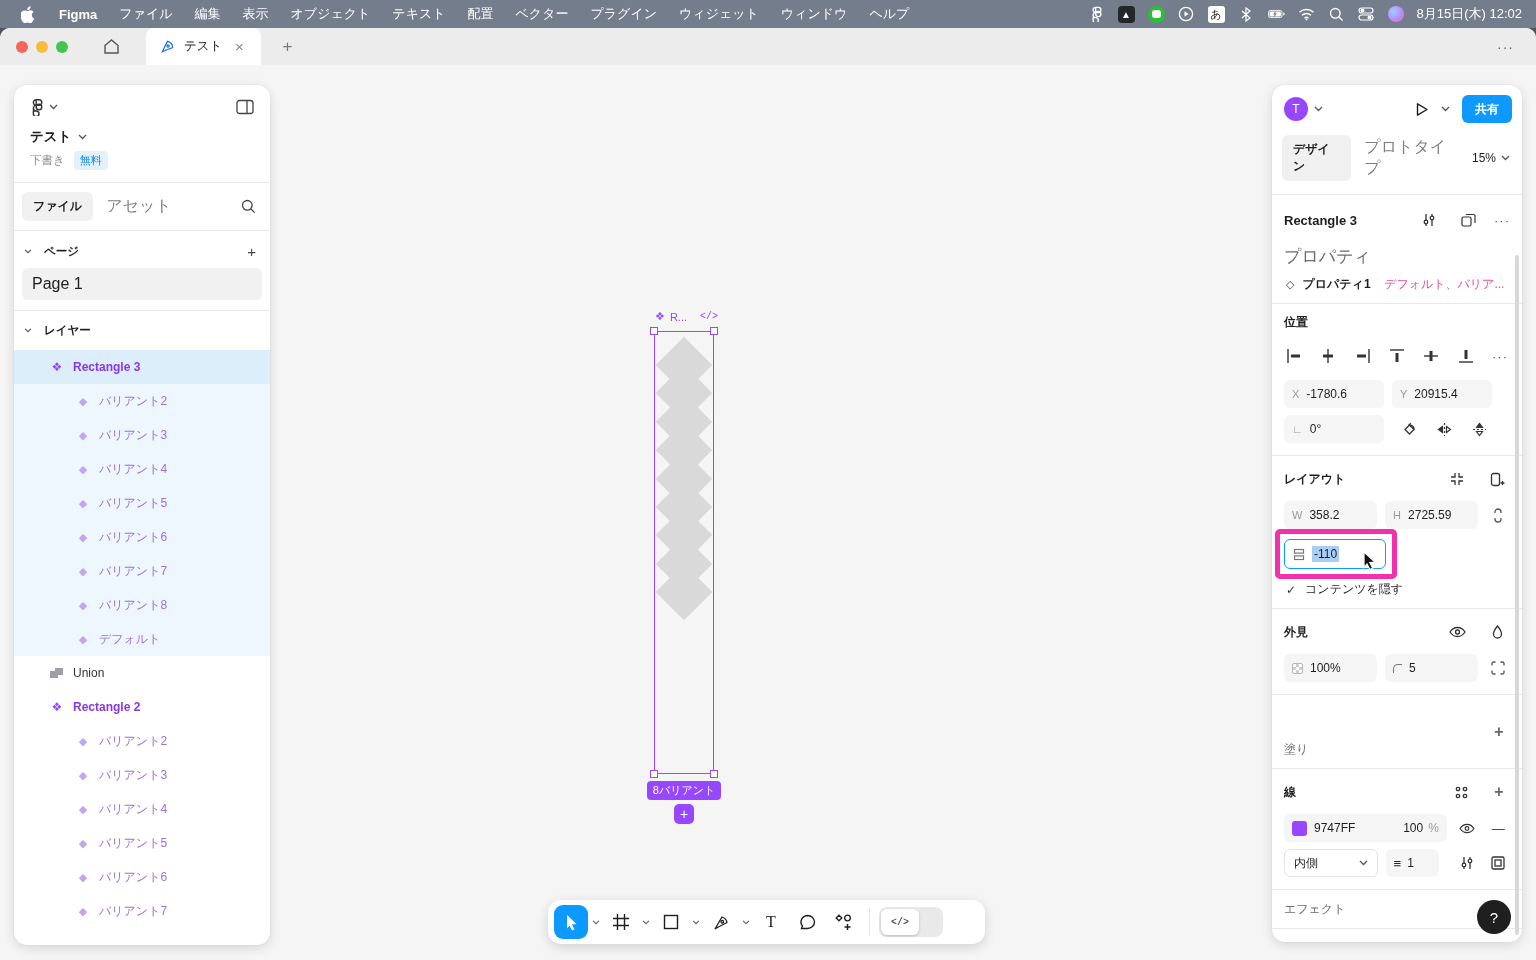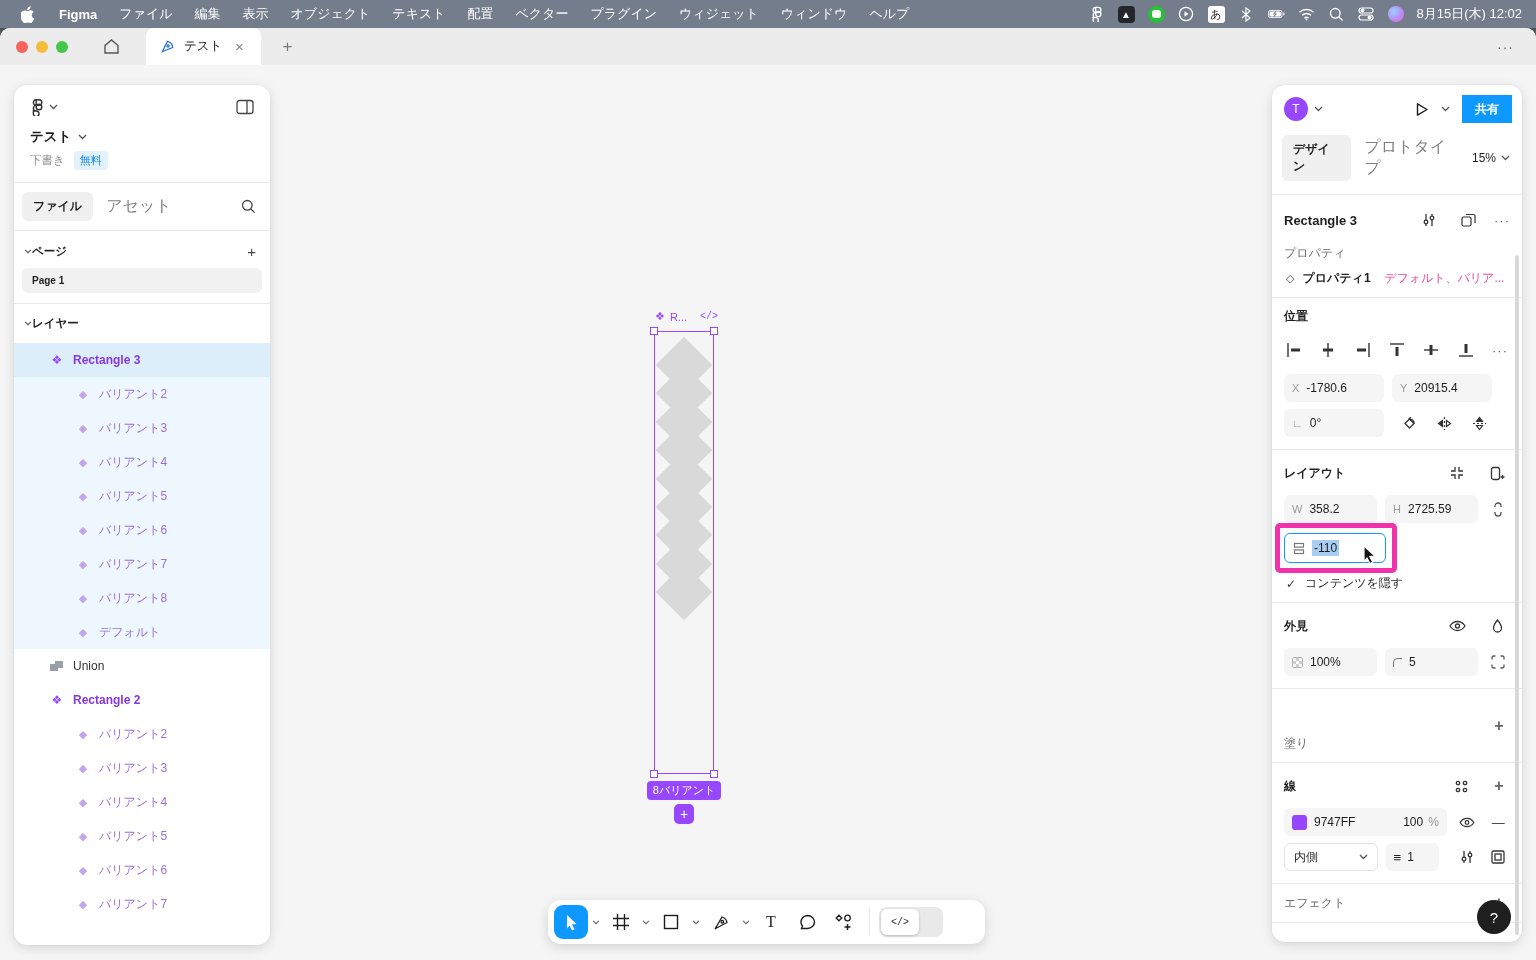--- a/index.html
+++ b/index.html
@@ -47,46 +47,46 @@
   
   .lp-head { display:flex; align-items:center; padding:13px 16px 0 16px; }
   .lp-title-row { display:flex; align-items:center; gap:7px; padding:12px 16px 0 16px; font-size:13.5px; font-weight:bold; }
   .lp-sub-row { display:flex; align-items:center; gap:9px; padding:5px 16px 12px 16px; }
   .lp-sub { color:#8a8a8a; font-size:11.5px; }
   .badge-free { background:#e3f1fd; color:#0d86e8; font-size:11px; padding:2px 6px; border-radius:4px; }
   .lp-tabs { display:flex; align-items:center; gap:2px; padding:7px 8px; }
   .chip { font-size:12px; font-weight:bold; background:#f0f0f0; border-radius:6px; padding:6px 11px; }
   .chip-ghost { font-size:16px; color:#7e7e7e; padding:6px 11px; }
   .lp-search { margin-left:auto; margin-right:6px; color:#444; }
-  .sec-head { display:flex; align-items:center; gap:0; padding:12px 10px 6px 10px; font-size:11.5px; font-weight:bold; color:#1e1e1e; }
+  .sec-head { display:flex; align-items:center; gap:12px; padding:12px 10px 6px 10px; font-size:11.5px; font-weight:bold; color:#1e1e1e; }
   .sec-head .grow { flex:1; }
-  .page-row { margin:2px 8px; padding:7px 10px; font-size:10px; font-weight:bold; background:#f1f1f1; border-radius:6px; }
+  .page-row { margin:2px 8px; padding:7px 10px; font-size:16px; font-weight:normal; background:#f1f1f1; border-radius:6px; }
   .page-row2 { margin:2px 8px; padding:7px 10px; font-size:12px; color:#1e1e1e; white-space:nowrap; overflow:hidden; }
   .lp-gap { height:8px; }
   .layer-row { height:34px; display:flex; align-items:center; gap:9px; font-size:12px; }
   .layer-row .ico { width:14px; text-align:center; }
   .d1 { padding-left:36px; } .d2 { padding-left:62px; }
   .row-sel-main { background:#ddeefb; }
   .row-sel-child { background:#eef7fd; }
   .comp-ico { color:#9747ff; font-size:12px; }
   .var-ico { color:#c3a5ef; font-size:11px; }
   .comp-label { color:#8638e0; font-weight:bold; }
   .var-label { color:#9b6fd9; }
   .union-label { color:#333; }
 
   
   .rp-row1 { display:flex; align-items:center; padding:10px 10px 0 12px; gap:6px; }
   .avatar { width:24px; height:24px; border-radius:50%; background:#9747ff; color:#fff; font-size:12px; display:flex; align-items:center; justify-content:center; }
-  .share-btn { margin-left:6px; background:#0d99ff; color:#fff; font-size:12px; font-weight:bold; border:none; border-radius:0; height:28px; padding:0 13px; }
+  .share-btn { margin-left:6px; background:#0d99ff; color:#fff; font-size:12px; font-weight:bold; border:none; border-radius:6px; height:28px; padding:0 13px; }
   .rp-tabs { display:flex; align-items:center; padding:8px 12px 9px 10px; gap:2px; }
   .zoom-ctl { margin-left:auto; display:flex; align-items:center; gap:5px; font-size:12px; }
   .obj-head { display:flex; align-items:center; padding:12px 12px 4px 12px; }
   .obj-name { font-size:13px; font-weight:bold; flex:1; }
   .obj-icons { display:flex; align-items:center; gap:13px; color:#333; }
-  .rp-label { font-size:12px; color:#6c6c6c; padding:8px 12px 2px 12px; }
+  .rp-label { font-size:17px; color:#6c6c6c; padding:8px 12px 2px 12px; }
   .prop-row { display:flex; align-items:center; gap:8px; padding:6px 12px 10px 14px; font-size:12px; }
   .prop-diamond { color:#444; font-size:11px; }
   .prop-name { font-weight:bold; }
   .prop-val { color:#ec4899; white-space:nowrap; overflow:hidden; text-overflow:ellipsis; flex:1;text-align:center; }
   .sec-title { font-size:12px; font-weight:bold; padding:10px 12px 2px 12px; display:flex; align-items:center; }
   .sec-title .grow { flex:1; }
   .align-row { display:flex; align-items:center; padding:10px 14px 4px 14px; gap:0; }
   .align-row .abtn { flex:1; display:flex; justify-content:flex-start; }
   .dots { color:#555; font-size:13px; letter-spacing:1px; }
   .fields-row { display:flex; align-items:center; gap:8px; padding:7px 12px 0 12px; }

